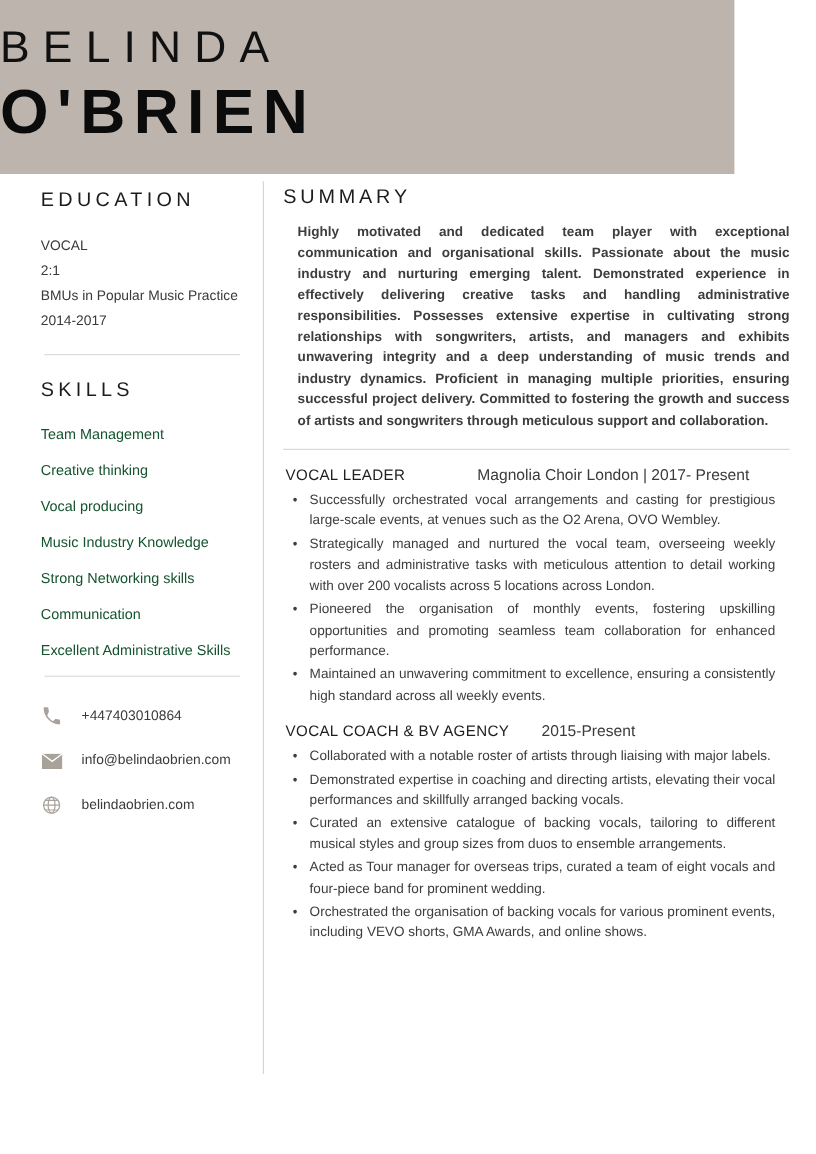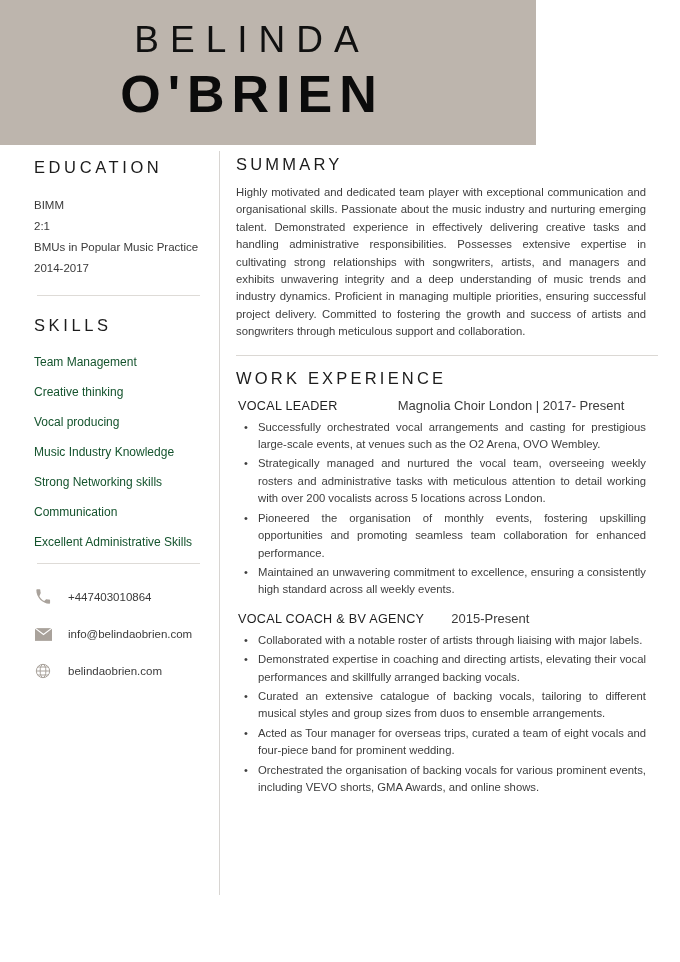--- a/index.html
+++ b/index.html
@@ -18,26 +18,26 @@
     position: relative;
     width: 680px;
     height: 962px;
     background: #ffffff;
   }
 
   
   .header {
     position: absolute;
     left: 0; top: 0;
-    width: 536px;
+    width: 612px;
     height: 145px;
     background: #bdb5ad;
     box-sizing: border-box;
     padding: 14px 32px 0 0;
-    text-align: center;
+    text-align: left;
   }
   .name-first {
     font-size: 37px;
     font-weight: 300;
     letter-spacing: 11px;
     line-height: 52px;
     color: #101010;
     white-space: nowrap;
   }
   .name-last {
@@ -154,22 +154,23 @@
     line-height: 16px;
   }
 
   
   .summary-text {
     font-size: 11.3px;
     line-height: 17.4px;
     color: #3d3d3d;
     text-align: justify;
     text-align-last: left;
-    margin: 0;
+    margin: 12px;
     width: 410px;
+    font-weight: bold;
   }
   .rule-wide {
     height: 1px;
     background: #dbd8d4;
     width: 422px;
     margin: 14px 0 13px 0;
   }
 
   .job { margin-bottom: 2px; }
   .job-head {
@@ -229,21 +230,21 @@
 
   <div class="body-area">
 
     <div class="col-divider"></div>
 
     <div class="col-left">
 
       <div class="sec-head-left">EDUCATION</div>
 
       <div class="edu-block">
-        <p class="edu-line">BIMM</p>
+        <p class="edu-line">VOCAL</p>
         <p class="edu-line">2:1</p>
         <p class="edu-line justify">BMUs in Popular Music Practice</p>
         <p class="edu-line">2014-2017</p>
       </div>
 
       <div class="rule"></div>
 
       <div class="sec-head-left" style="margin-top:20px">SKILLS</div>
 
       <ul class="skills-list">
@@ -295,21 +296,20 @@
       </ul>
     </div>
 
     <div class="col-right">
 
       <div class="sec-head-right">SUMMARY</div>
       <p class="summary-text">Highly motivated and dedicated team player with exceptional communication and organisational skills. Passionate about the music industry and nurturing emerging talent. Demonstrated experience in effectively delivering creative tasks and handling administrative responsibilities. Possesses extensive expertise in cultivating strong relationships with songwriters, artists, and managers and exhibits unwavering integrity and a deep understanding of music trends and industry dynamics. Proficient in managing multiple priorities, ensuring successful project delivery. Committed to fostering the growth and success of artists and songwriters through meticulous support and collaboration.</p>
 
       <div class="rule-wide"></div>
 
-      <div class="sec-head-right">WORK EXPERIENCE</div>
 
       <div class="job">
         <div class="job-head leader">
           <span class="job-title">VOCAL LEADER</span>
           <span class="job-meta">Magnolia Choir London | 2017- Present</span>
         </div>
         <ul class="bullets">
           <li>Successfully orchestrated vocal arrangements and casting for prestigious large-scale events, at venues such as the O2 Arena, OVO Wembley.</li>
           <li>Strategically managed and nurtured the vocal team, overseeing weekly rosters and administrative tasks with meticulous attention to detail working with over 200 vocalists across 5 locations across London.</li>
           <li>Pioneered the organisation of monthly events, fostering upskilling opportunities and promoting seamless team collaboration for enhanced performance.</li>

